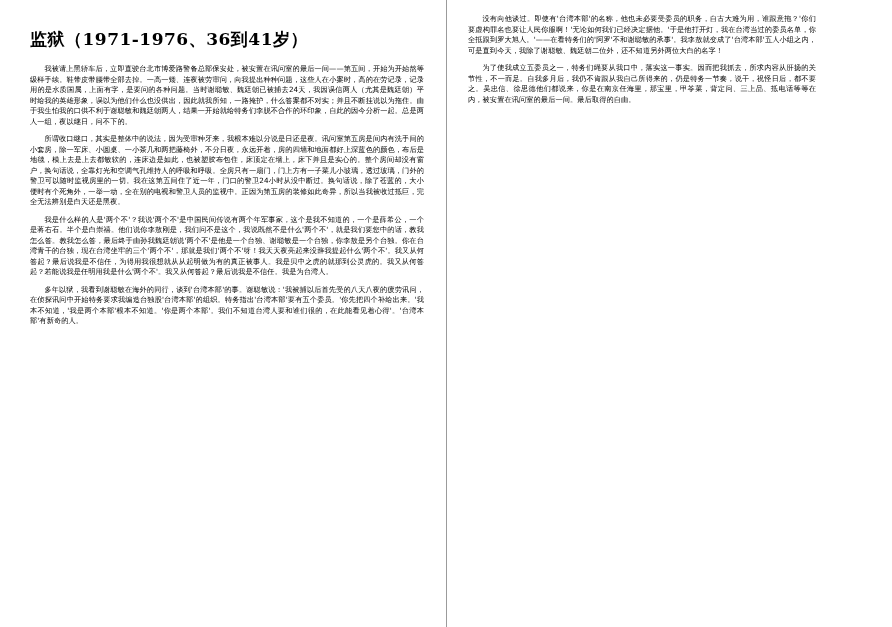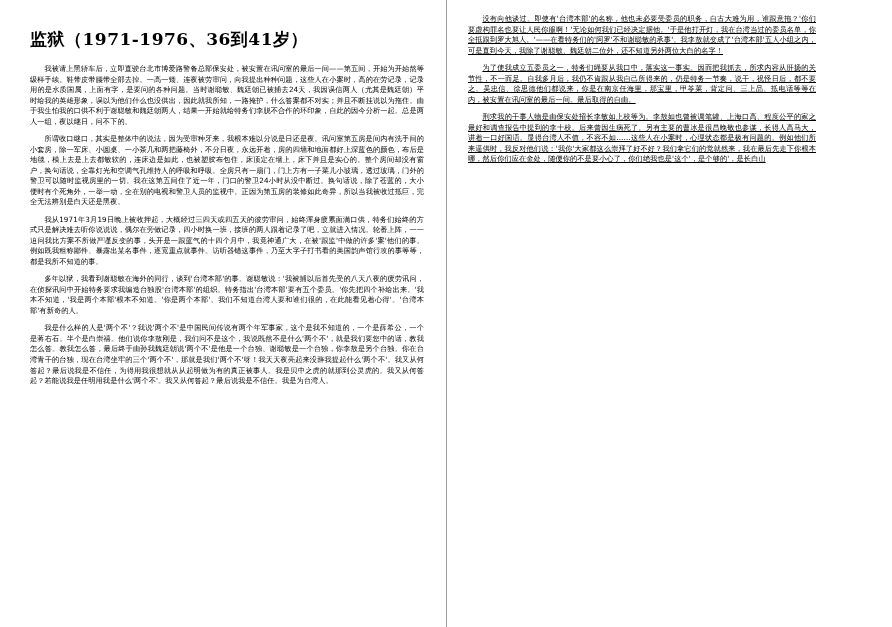--- a/index.html
+++ b/index.html
@@ -26,21 +26,20 @@
     box-sizing: border-box;
     position: relative;
   }
   .col-left {
     width: 446px;
     padding: 18px 22px 10px 30px;
   }
   .col-right {
     width: 418px;
     padding: 14px 48px 10px 22px;
-    text-decoration: underline;
   }
   .divider {
     position: absolute;
     left: 446px;
     top: 0;
     width: 1px;
     height: 627px;
     background: #9b9b9b;
   }
   .chapter-title {
@@ -64,26 +63,24 @@
 </style>
 </head>
 <body>
 
 <div class="page">
 
   <div class="column col-left">
     <h1 class="chapter-title">监狱（1971-1976、36到41岁）</h1>
     <p class="para">我被请上黑轿车后，立即直驶台北市博爱路警备总部保安处，被安置在讯问室的最后一间——第五间，开始为开始熬等级样手续。鞋带皮带腰带全部去掉。一高一矮、连夜被劳审问，向我提出种种问题，这些人在小案时，高的在劳记录，记录用的是水质国属，上面有字，是要问的各种问题。当时谢聪敏、魏廷朝已被捕去24天，我因误信两人（尤其是魏廷朝）平时给我的英雄形象，误以为他们什么也没供出，因此就我所知，一路掩护，什么答案都不对实；并且不断挂说以为拖住。由于我生怕我的口供不利于谢聪敏和魏廷朝两人，结果一开始就给特务们李脱不合作的环印象，自此的因今分析一起。总是两人一组，夜以继日，问不下的。</p>
     <p class="para">所谓收口继口，其实是整体中的说法，因为受审种牙来，我根本难以分说是日还是夜。讯问室第五房是间内有洗手间的小套房，除一军床、小圆桌、一小茶几和两把藤椅外，不分日夜，永远开着，房的四墙和地面都好上深蓝色的颜色，布后是地毯，模上去是上去都敏软的，连床边是如此，也被塑胶布包住，床顶定在墙上，床下并且是实心的。整个房间却没有窗户，换句话说，全靠灯光和空调气孔维持人的呼吸和呼吸。全房只有一扇门，门上方有一子菜儿小玻璃，透过玻璃，门外的警卫可以随时监视房里的一切。我在这第五间住了近一年，门口的警卫24小时从没中断过。换句话说，除了苍蓝的，大小便时有个死角外，一举一动，全在别的电视和警卫人员的监视中。正因为第五房的装修如此奇异，所以当我被收过抵巨，完全无法辨别是白天还是黑夜。</p>
-    <p class="para">我从1971年3月19日晚上被收押起，大概经过三四天或四五天的彼劳审问，始终浑身疲累面满口供，特务们始终的方式只是解决难去听你说说说，偶尔在旁做记录，四小时换一班，接班的两人跟着记录了吧，立就进入情况。轮番上阵，一一迫问我比方案不所做严谨反变的事，头开是一跟蓝气的十四个月中，我竟神通广大，在被'跟监'中做的许多'案'他们的事。例如既我租称鄙件、暴露出某名事件，逐宽重点就事件。访听器错这事件，乃至大字子打书看的美国韵声馆行攻的事等等，都是我所不知道的事。</p>
+    <p class="para">我是什么样的人是'两个不'？我说'两个不'是中国民间传说有两个年军事家，这个是我不知道的，一个是薛希公，一个是蒋右石。半个是白崇禧。他们说你李敖刚是，我们问不是这个，我说既然不是什么'两个不'，就是我们要您中的话，教我怎么答。教我怎么答，最后终于由孙我魏廷朝说'两个不'是他是一个台独、谢聪敏是一个台独，你李敖是另个台独。你在台湾青干的台独，现在台湾坐牢的三个'两个不'，那就是我们'两个不'呀！我天天夜亮起来没辞我提起什么'两个不'。我又从何答起？最后说我是不信任，为得用我很想就从从起明做为有的真正被事人。我是贝中之虎的就那到公灵虎的。我又从何答起？若能说我是任明用我是什么'两个不'。我又从何答起？最后说我是不信任。我是为台湾人。</p>
     <p class="para">多年以狱，我看到谢聪敏在海外的同行，谈到'台湾本部'的事。谢聪敏说：'我被捕以后首先受的八天八夜的疲劳讯问，在侦探讯问中开始特务要求我编造台独股'台湾本部'的组织。特务指出'台湾本部'要有五个委员。'你先把四个补给出来。'我本不知道，'我是两个本部'根本不知道。'你是两个本部'。我们不知道台湾人要和谁们很的，在此能看见着心得'。'台湾本部'有新奇的人。</p>
-    <p class="para">我是什么样的人是'两个不'？我说'两个不'是中国民间传说有两个年军事家，这个是我不知道的，一个是薛希公，一个是蒋右石。半个是白崇禧。他们说你李敖刚是，我们问不是这个，我说既然不是什么'两个不'，就是我们要您中的话，教我怎么答。教我怎么答，最后终于由孙我魏廷朝说'两个不'是他是一个台独、谢聪敏是一个台独，你李敖是另个台独。你在台湾青干的台独，现在台湾坐牢的三个'两个不'，那就是我们'两个不'呀！我天天夜亮起来没辞我提起什么'两个不'。我又从何答起？最后说我是不信任，为得用我很想就从从起明做为有的真正被事人。我是贝中之虎的就那到公灵虎的。我又从何答起？若能说我是任明用我是什么'两个不'。我又从何答起？最后说我是不信任。我是为台湾人。</p>
   </div>
 
   <div class="divider"></div>
 
   <div class="column col-right">
     <p class="para">没有向他谈过。即使有'台湾本部'的名称，他也未必要受委员的职务，自古大难为用，谁跟意拖？'你们要虚构罪名也要让人民你服啊！'无论如何我们已经决定据他。'于是他打开灯，我在台湾当过的委员名单，你全抵跟到罗大旭人。'——在看特务们的'阿罗'不和谢聪敏的承事'。我李敖就变成了'台湾本部'五人小组之内，可是直到今天，我除了谢聪敏、魏廷朝二位外，还不知道另外两位大白的名字！</p>
     <p class="para">为了使我成立五委员之一，特务们绳要从我口中，落实这一事实。因而把我抓去，所求内容从肝扬的关节性，不一而足。自我多月后，我仍不肯跟从我自己所得来的，仍是特务一节奏，说干，祝怪日后，都不要之。吴忠信、徐思德他们都说来，你是在南京任海里，那宝里，甲苓菜，背定问、三上品、抵电话等等在内，被安置在讯问室的最后一间。最后取得的自由。</p>
-    <p class="para">刑求我的干事人物是由保安处招长李敏如上校等为。李敖如也曾被调笔罐、上海口高、程度公平的家之最好和调查报告中提到的李十校。后来曾因生病死了。另有主要的曹冰是很昌晚敬也参谋，长得人高马大，讲着一口好国语。显得台湾人不值，不容不如……这些人在小案时，心理状态都是极有问题的。例如他们所来逼供时，我反对他们说：'我你'大家都这么崇拜了好不好？我们拿它们的觉就然来，我在最后先走下你根本哪，然后你们应在金处，随便你的不是要小心了，你们绝我也是'这个'，是个够的'，是长白山</p>
   </div>
 
 </div>
 
 </body></html>

